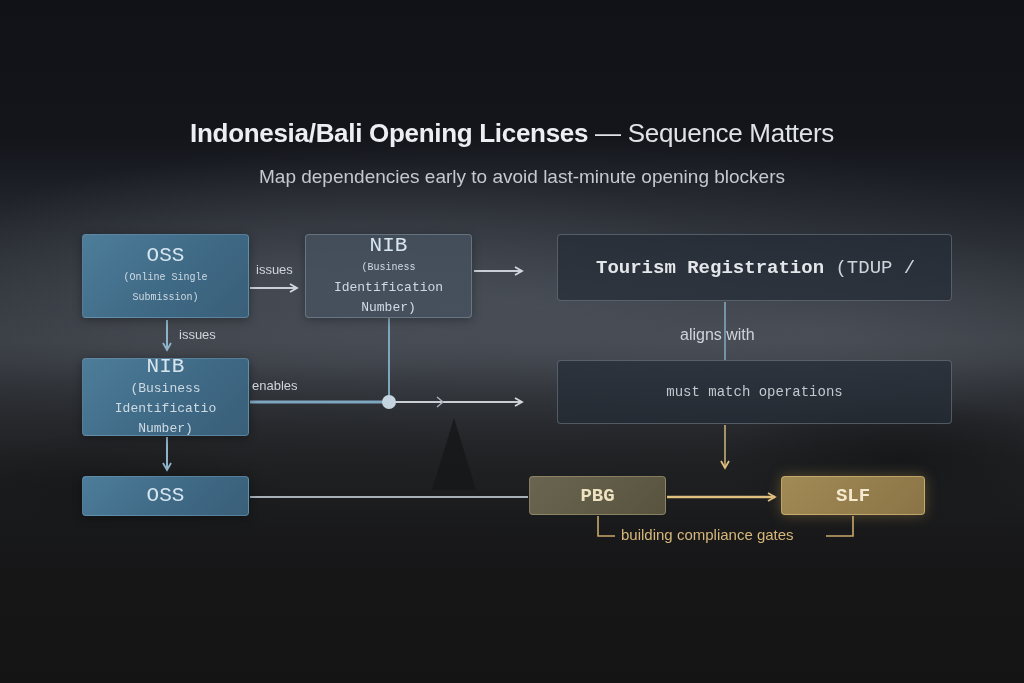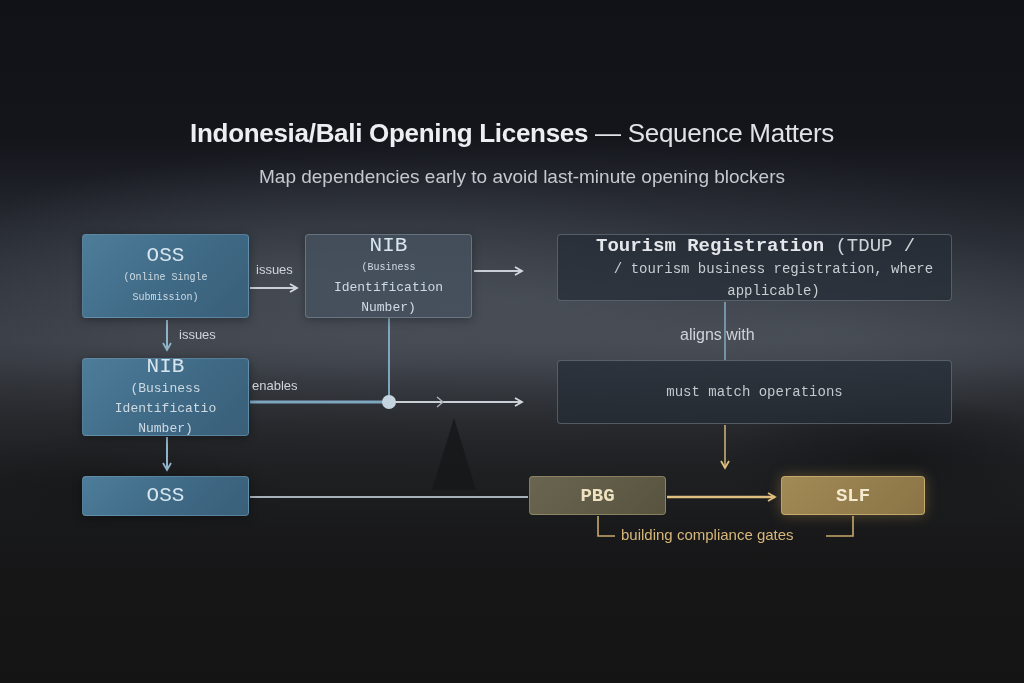--- a/index.html
+++ b/index.html
@@ -136,21 +136,20 @@
 <div class="box slate" style="left:305px;top:234px;width:167px;height:84px;">
   <div class="h-main">NIB</div>
   <div class="h-sub">(Business</div>
   <div class="h-sub" style="font-size:13px;">Identification Number)</div>
 </div>
 
 <div class="box dark" style="left:529px;top:234px;width:395px;height:67px;align-items:flex-start;padding-left:38px;">
   <div style="font-size:19px;color:#e4e7ea;line-height:24px;">
     <b>Tourism Registration</b><span style="color:#cfd4d9;"> (TDUP /</span>
   </div>
-  <div style="font-size:14px;color:#c8cdd2;line-height:22px;">/ tourism business registration, where applicable)</div>
 </div>
 
 <div class="edge-label" style="left:256px;top:262px;">issues</div>
 <div class="edge-label" style="left:179px;top:327px;">issues</div>
 <div class="edge-label" style="left:680px;top:326px;font-size:16px;">aligns with</div>
 
 <div class="box blue" style="left:82px;top:358px;width:167px;height:78px;">
   <div class="h-main">NIB</div>
   <div class="h-sub" style="font-size:13px;">(Business Identificatio</div>
   <div class="h-sub" style="font-size:13px;">Number)</div>

